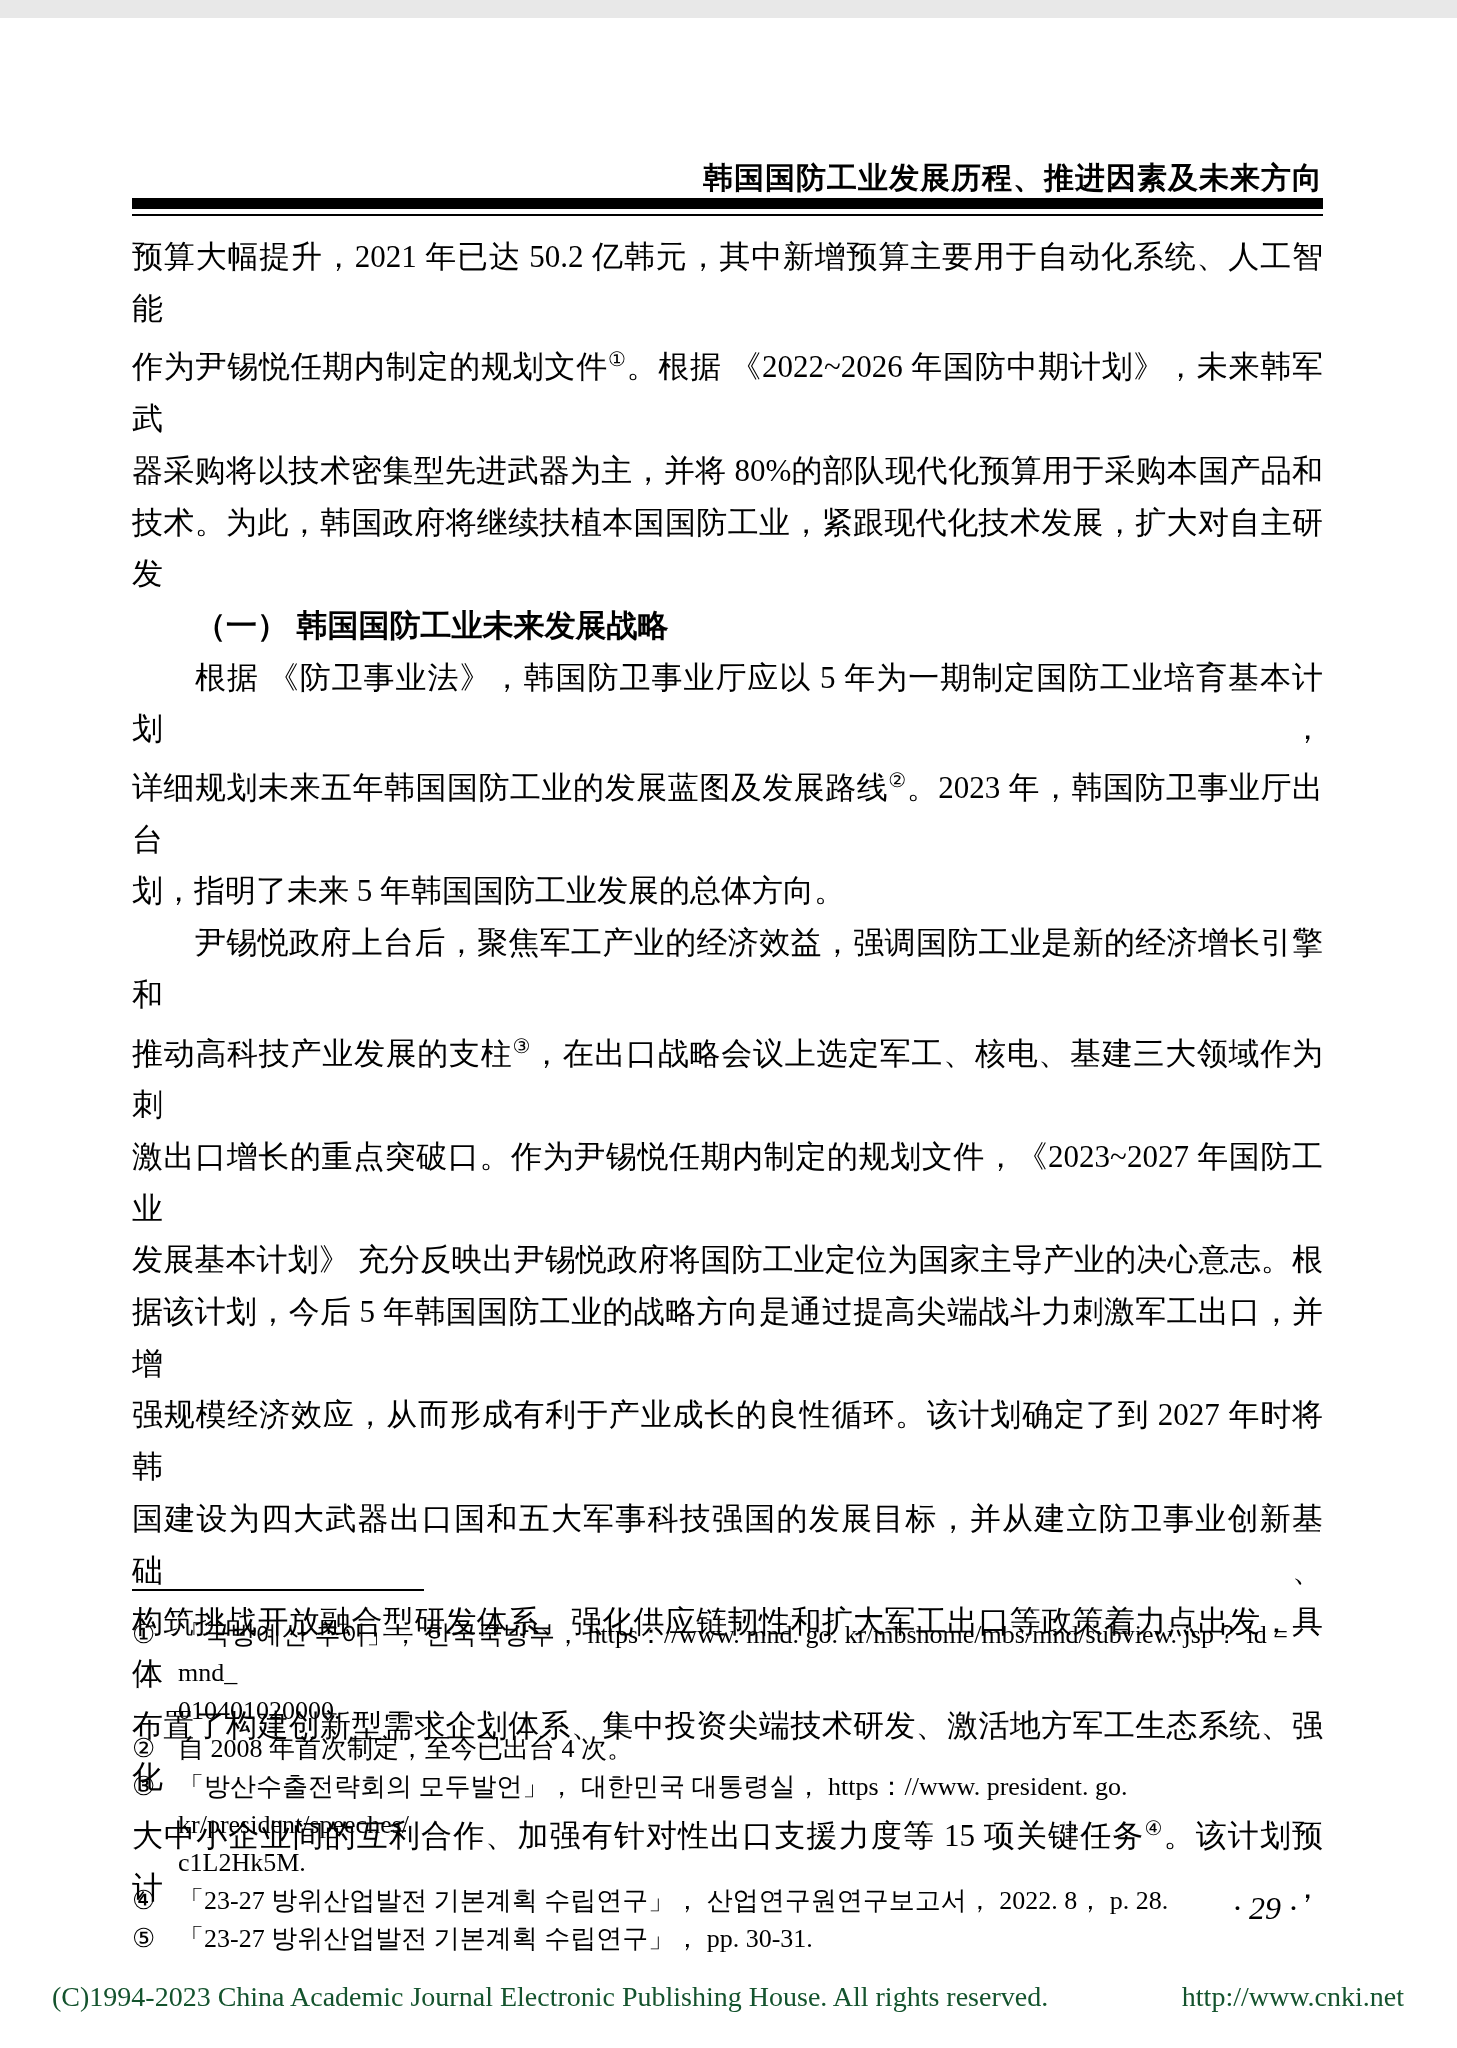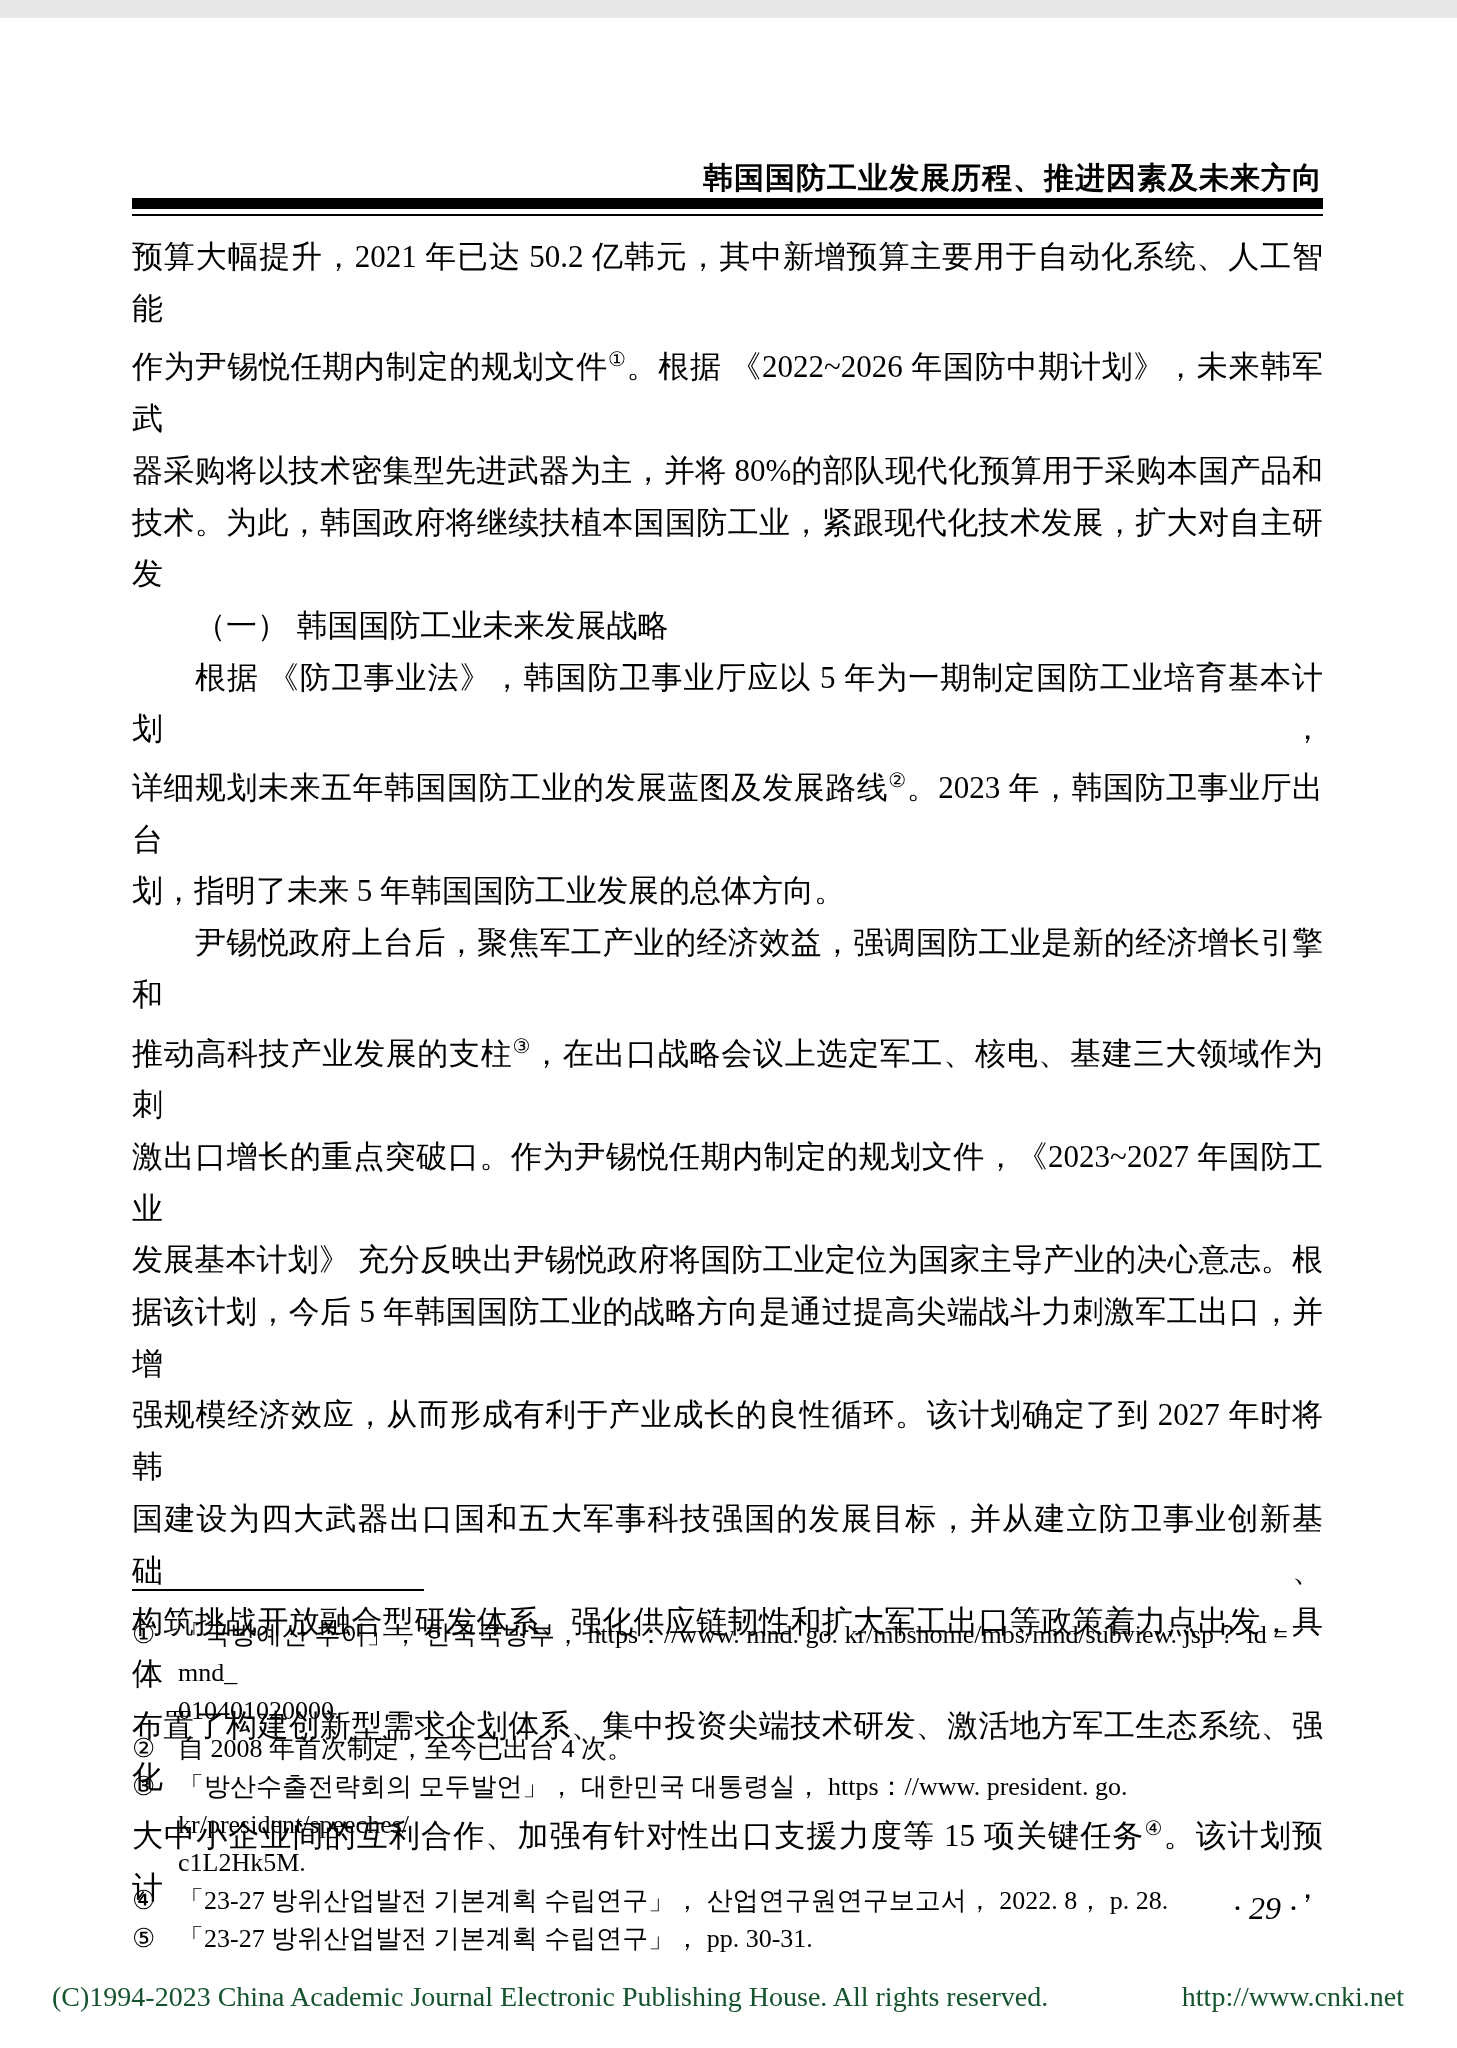--- a/index.html
+++ b/index.html
@@ -41,21 +41,21 @@
     line-height: 51.7px;
   }
   .line {
     text-align: justify;
     text-align-last: justify;
   }
   .line.end, .line.head { text-align-last: left; }
   .line.ind { text-indent: 63px; }
   .line.head {
     font-family: "Liberation Sans", "DejaVu Sans", sans-serif;
-    font-weight: normal;
+    font-weight: bold;
   }
   .sup {
     font-size: 20px;
     vertical-align: 11px;
   }
   .fn-sep {
     position: absolute;
     left: 132px; top: 1571px; width: 292px; height: 2px;
     background: #000;
   }

